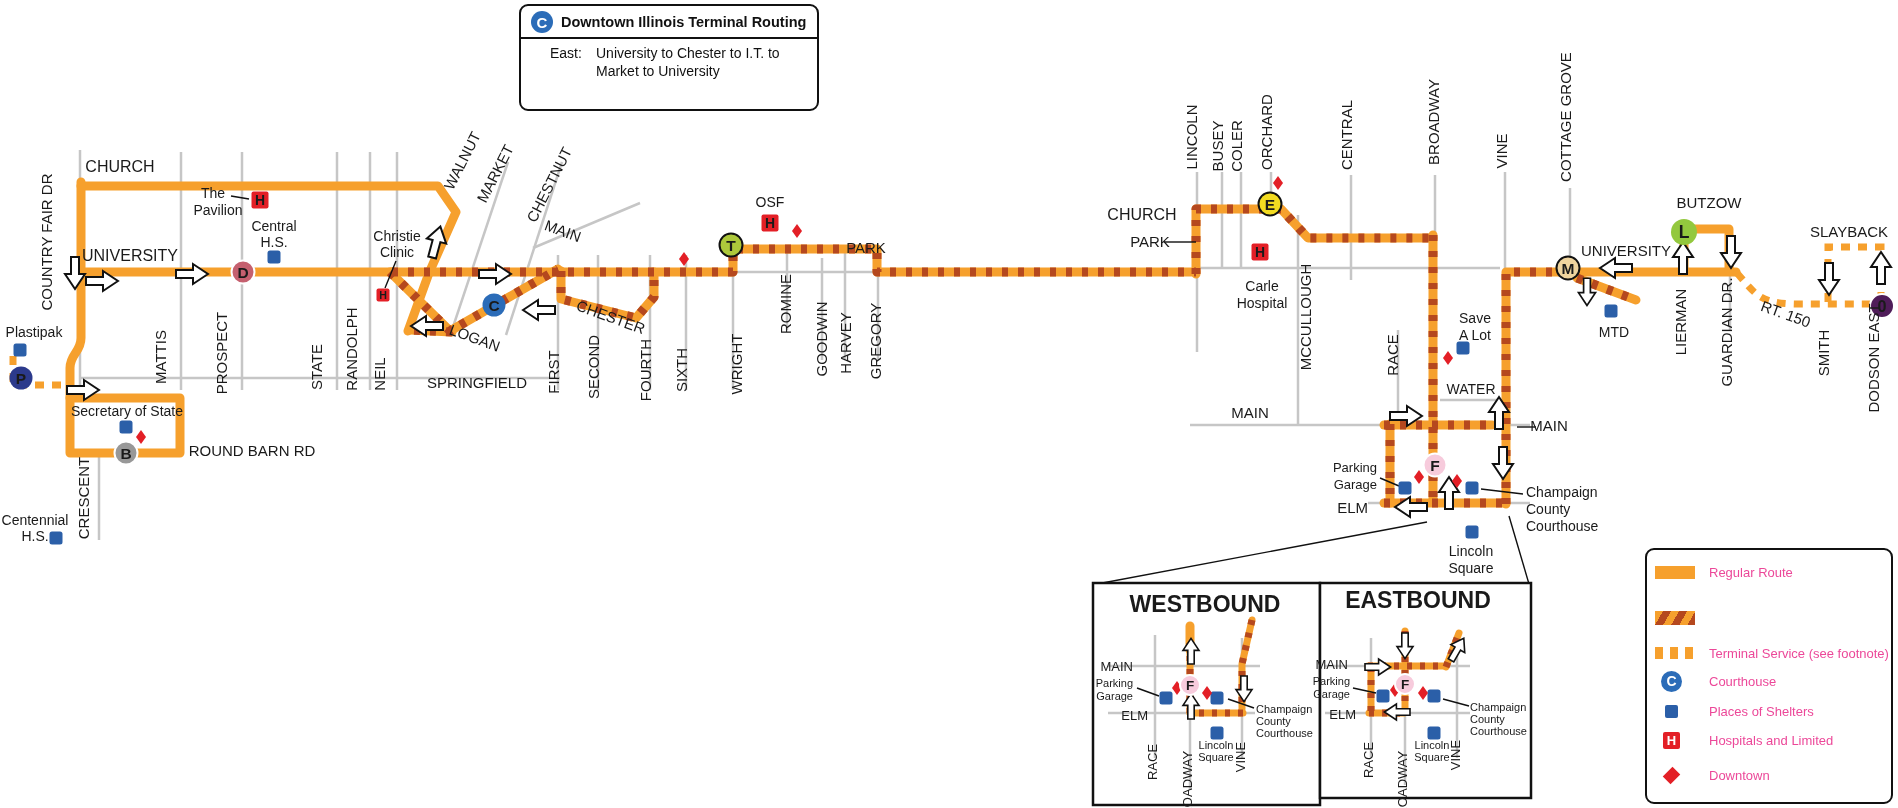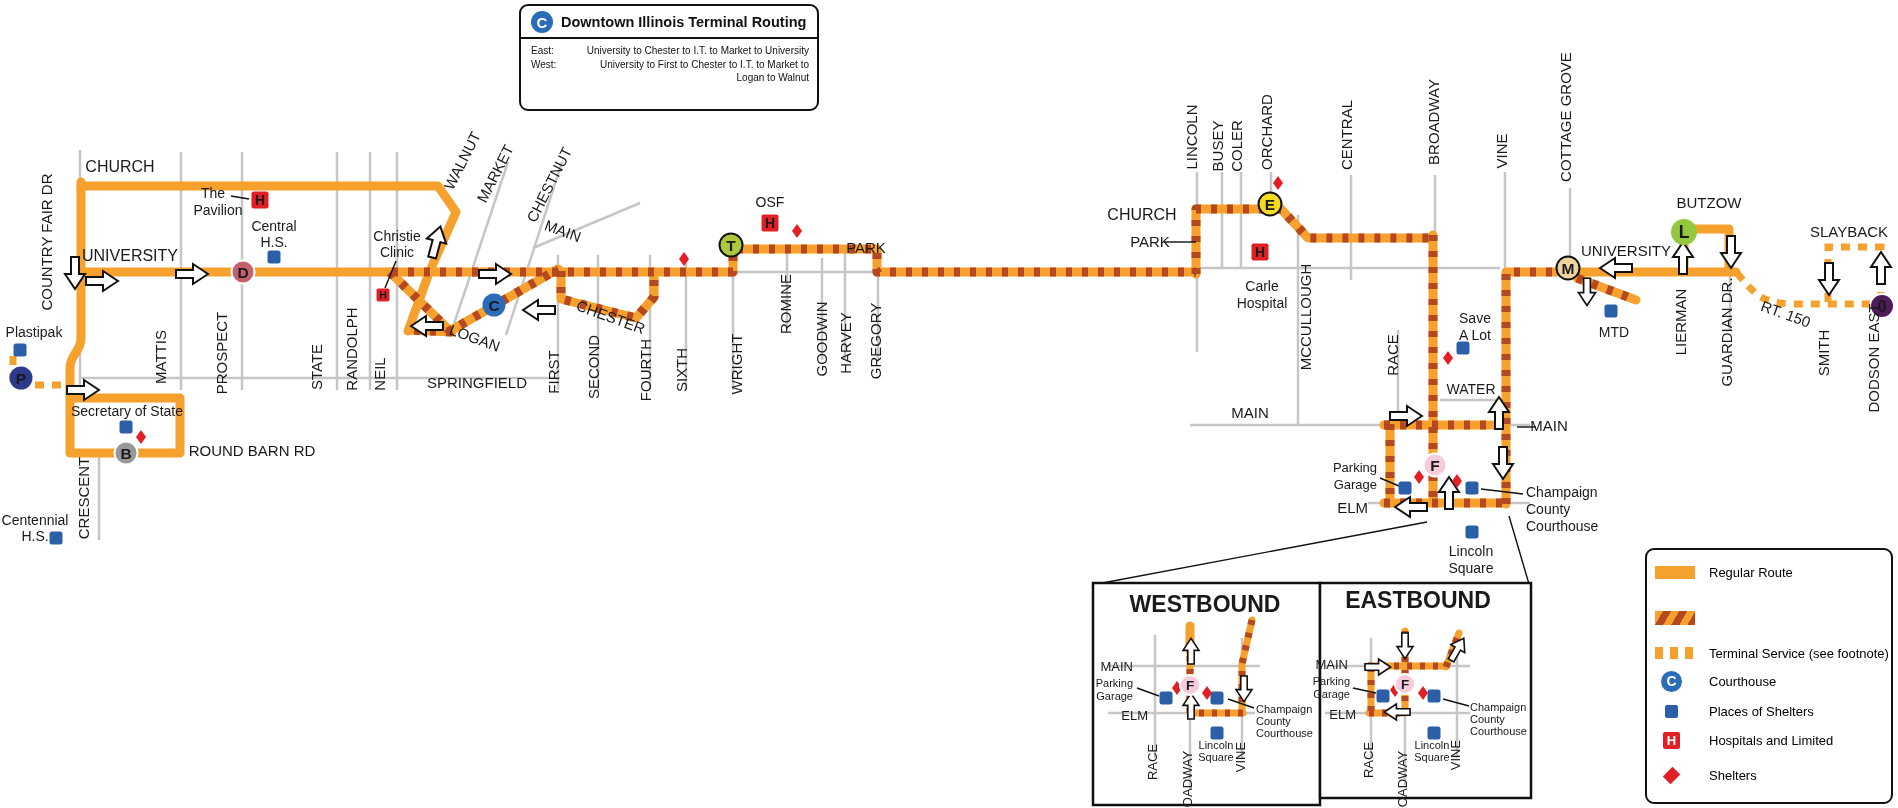--- a/index.html
+++ b/index.html
@@ -15,26 +15,26 @@
   .ptr path{stroke:#111;stroke-width:1.4;fill:none;}
   .inset-box{fill:#fff;stroke:#111;stroke-width:2.5;}
   .arw{fill:#fff;stroke:#111;stroke-width:2;}
   
   .panel{position:absolute;background:#fff;border:2.5px solid #111;border-radius:9px;box-sizing:border-box;}
   .routing-box{left:519px;top:4px;width:300px;height:107px;}
   .rb-title{display:flex;align-items:center;gap:8px;padding:5px 10px 4px 10px;border-bottom:2px solid #111;
             font-size:14.5px;font-weight:bold;color:#111;}
   .tp-chip{display:inline-flex;width:22px;height:22px;border-radius:50%;background:#2B6CB8;color:#fff;
            align-items:center;justify-content:center;font-weight:bold;font-size:15px;flex:0 0 auto;}
-  .rb-row{display:grid;grid-template-columns:44px 1fr;padding:1px 8px 0 10px;font-size:10px;color:#111;line-height:1.3;}
+  .rb-row{display:grid;grid-template-columns:44px 1fr;padding:1px 8px 0 10px;font-size:14px;color:#111;line-height:1.3;margin-left:19px;}
   .rb-rows{padding-top:4px;}
-  .rb-text{padding-left:2px;text-align:right;}
+  .rb-text{padding-left:2px;}
   .legend-box{left:1645px;top:548px;width:248px;height:256px;}
   .lg-row{position:absolute;left:0;display:flex;align-items:center;height:20px;}
-  .lg-label{position:absolute;left:62px;font-size:13px;color:#000000;white-space:nowrap;}
+  .lg-label{position:absolute;left:62px;font-size:13px;color:#ec4899;white-space:nowrap;}
   .sw{position:absolute;left:8px;}
   .sw-solid{width:40px;height:13px;background:#F6A02D;}
   .sw-striped{width:40px;height:14px;background:repeating-linear-gradient(120deg,#F6A02D 0 7px,#B5481E 7px 14px);}
   .sw-dashed{width:44px;height:12px;background:repeating-linear-gradient(90deg,#F6A02D 0 8px,#fff 8px 15px);}
   .sw-circle{width:21px;height:21px;border-radius:50%;background:#2B6CB8;color:#fff;display:flex;
              align-items:center;justify-content:center;font-weight:bold;font-size:14px;left:14px;}
   .sw-square{width:13px;height:13px;border-radius:2px;background:#2B5FA8;left:18px;}
   .sw-h{width:17px;height:17px;border-radius:2px;background:#E31F26;color:#fff;display:flex;align-items:center;
         justify-content:center;font-weight:bold;font-size:13px;left:16px;}
   .sw-diamond{width:11px;height:11px;background:#E31F26;transform:rotate(45deg) scaleY(1.25);left:19px;}
@@ -389,24 +389,20 @@
   <div class="panel routing-box">
     <div class="rb-title">
       <span class="tp-chip">C</span>
       <span>Downtown Illinois Terminal Routing</span>
     </div>
     <div class="rb-rows">
       <div class="rb-row">
         <span class="rb-dir">East:</span>
         <span class="rb-text">University to Chester to I.T. to Market to University</span>
       </div>
-      <div class="rb-row">
-        <span class="rb-dir">West:</span>
-        <span class="rb-text">University to First to Chester to I.T. to Market to Logan to Walnut</span>
-      </div>
     </div>
   </div>
 
   
   <div class="panel legend-box">
     <div class="lg-row" style="top:12px">
       <span class="sw sw-solid"></span>
       <span class="lg-label">Regular Route</span>
       </div>
     <div class="lg-row" style="top:58px">
@@ -424,16 +420,16 @@
     <div class="lg-row" style="top:151px">
       <span class="sw sw-square"></span>
       <span class="lg-label">Places of  Shelters</span>
       </div>
     <div class="lg-row" style="top:180px">
       <span class="sw sw-h">H</span>
       <span class="lg-label">Hospitals and Limited</span>
       </div>
     <div class="lg-row" style="top:215px">
       <span class="sw sw-diamond"></span>
-      <span class="lg-label">Shelters</span>
+      <span class="lg-label">Downtown</span>
       </div>
   </div>
 </div>
 
 </body></html>

